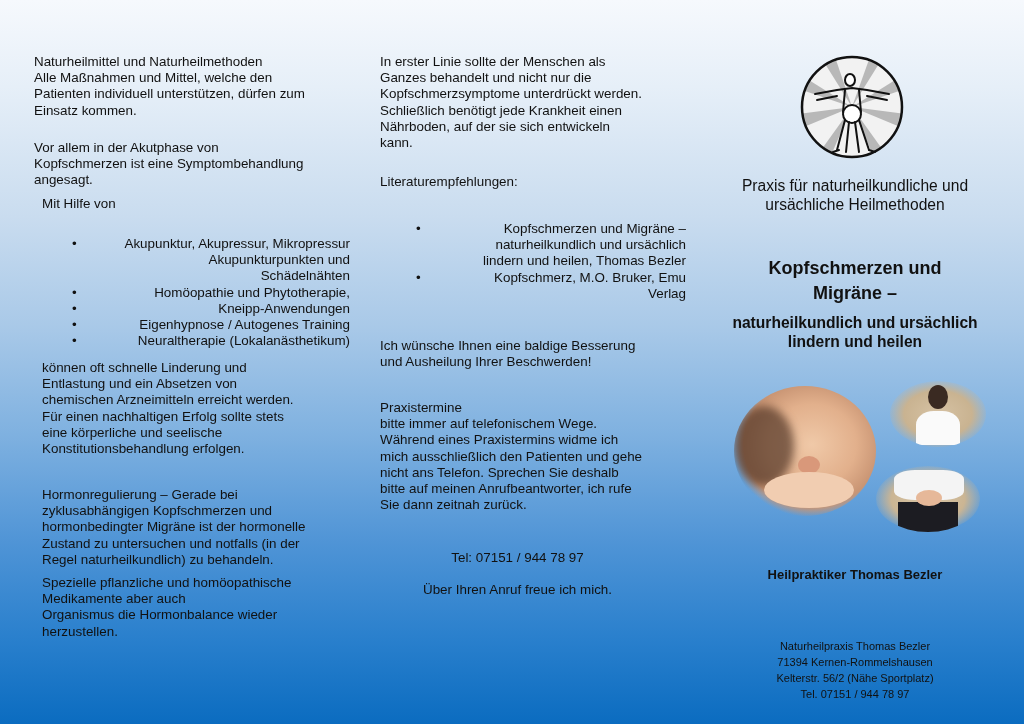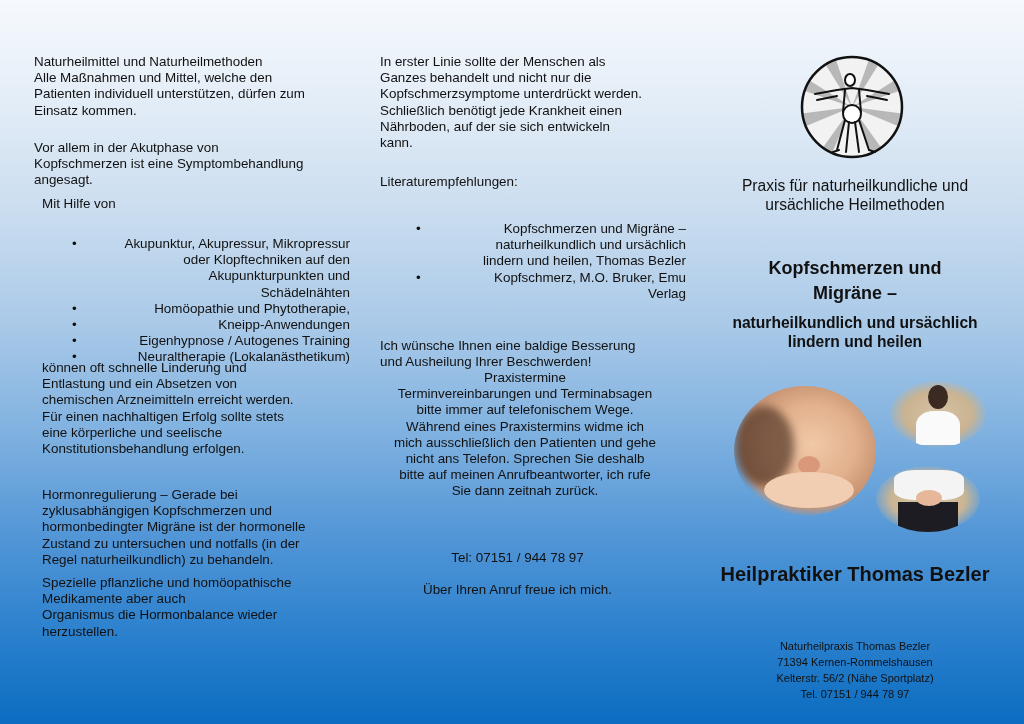--- a/index.html
+++ b/index.html
@@ -16,21 +16,21 @@
   p { margin:0; }
   .b { font-weight:normal; }
   ul { margin:16px; padding:0; list-style:none;text-align:right; }
   ul li { position:relative; padding-left:44px; }
   ul li::before { content:"\2022"; position:absolute; left:22px; top:0; }
   .col2 ul li { padding-left:44px; }
   .col2 ul li::before { left:20px; }
   .h-praxis { font-weight:normal; font-size:15.6px; line-height:19px; }
   .h-title { font-weight:bold; font-size:18px; line-height:25px; }
   .h-sub { font-weight:bold; font-size:15.6px; line-height:19px; }
-  .h-hp { font-weight:bold; font-size:20px; line-height:19px; }
+  .h-hp { font-weight:bold; font-size:13px; line-height:19px; }
   .addr { font-size:11px; line-height:16px;margin-top:40px; }
   .photo { position:absolute; border-radius:50%; overflow:hidden; }
 </style>
 </head>
 <body>
 
 <div class="col col1">
   <div style="position:absolute; top:54px; width:300px;">
     <p class="b">Naturheilmittel und Naturheilmethoden</p>
     <p>Alle Maßnahmen und Mittel, welche den</p>
@@ -39,21 +39,20 @@
   </div>
   <div style="position:absolute; top:140px; width:300px;">
     <p>Vor allem in der Akutphase von</p>
     <p>Kopfschmerzen ist eine Symptombehandlung</p>
     <p>angesagt.</p>
   </div>
   <p style="position:absolute; top:196px; left:8px;">Mit Hilfe von</p>
   <ul style="position:absolute; top:220px; left:0; width:300px;">
     <li>
       <div>Akupunktur, Akupressur, Mikropressur</div>
-      <div>oder Klopftechniken auf den</div>
       <div>Akupunkturpunkten und</div>
       <div>Schädelnähten</div>
     </li>
     <li>
         <div>Homöopathie und Phytotherapie,</div>
       </li>
     <li>
         <div>Kneipp-Anwendungen</div>
       </li>
     <li>
@@ -104,23 +103,22 @@
     </li>
     <li>
       <div>Kopfschmerz, M.O. Bruker, Emu</div>
       <div>Verlag</div>
     </li>
   </ul>
   <div style="position:absolute; top:338px; width:290px;">
     <p>Ich wünsche Ihnen eine baldige Besserung</p>
     <p>und Ausheilung Ihrer Beschwerden!</p>
   </div>
-  <div style="position:absolute; top:370px; width:290px;text-align:center;">
+  <div style="position:absolute; top:400px; width:290px;">
     <p class="b">Praxistermine</p>
-    <p>Terminvereinbarungen und Terminabsagen</p>
     <p>bitte immer auf telefonischem Wege.</p>
     <p>Während eines Praxistermins widme ich</p>
     <p>mich ausschließlich den Patienten und gehe</p>
     <p>nicht ans Telefon. Sprechen Sie deshalb</p>
     <p>bitte auf meinen Anrufbeantworter, ich rufe</p>
     <p>Sie dann zeitnah zurück.</p>
   </div>
   <p style="position:absolute; top:550px; width:275px; text-align:center;">Tel: 07151 / 944 78 97</p>
   <p style="position:absolute; top:582px; width:275px; text-align:center;">Über Ihren Anruf freue ich mich.</p>
 </div>

